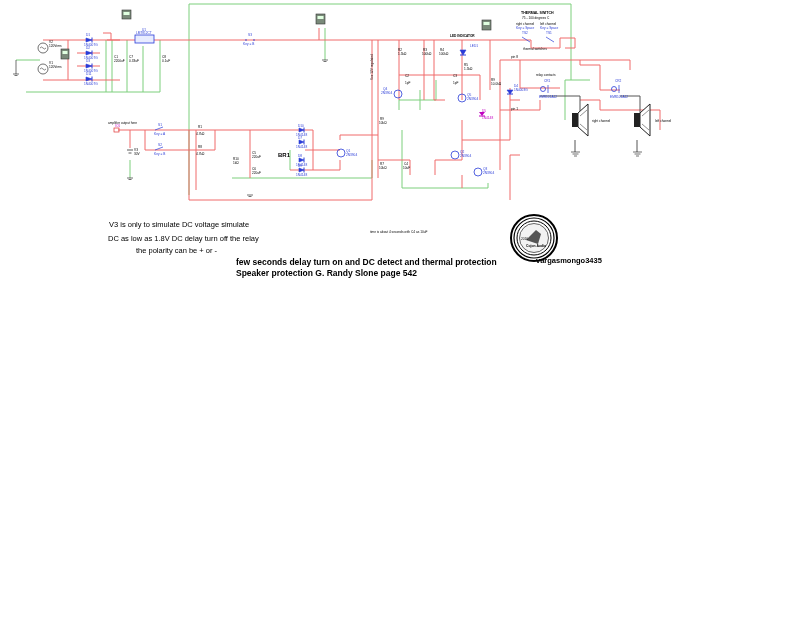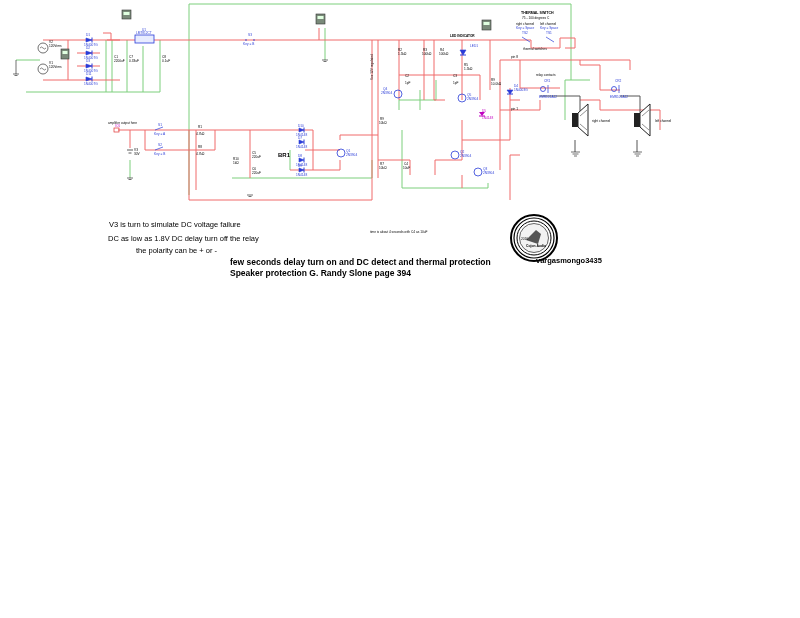--- a/index.html
+++ b/index.html
@@ -10,21 +10,21 @@
   .w-gry{stroke:#555;stroke-width:1;fill:none;}
   .lbl{font-family:"Liberation Sans",sans-serif;font-size:3.2px;fill:#000;}
   .lbl-b{font-family:"Liberation Sans",sans-serif;font-size:3.2px;fill:#2a3cd8;}
   .lbl-m{font-family:"Liberation Sans",sans-serif;font-size:3.2px;fill:#c000c0;}
   .lbl-k{font-family:"Liberation Sans",sans-serif;font-size:3.6px;fill:#000;font-weight:bold;}
   .comp{fill:none;stroke:#2a3cd8;stroke-width:0.8;}
   .compf{fill:#2a3cd8;stroke:#2a3cd8;stroke-width:0.6;}
   .probe{fill:#7a8a7a;stroke:#333;stroke-width:0.6;}
   .note{position:absolute;font-family:"Liberation Sans",sans-serif;color:#000;white-space:nowrap;}
   .note-sm{font-size:7.5px;}
-  .note-md{font-size:8.5px;font-weight:bold;}
+  .note-md{font-size:8.5px;font-weight:bold;margin-left:6px;}
   .note-tiny{font-size:3.2px;}
   .badge{position:absolute;left:508px;top:214px;width:52px;height:52px;}
   .badge-caption{position:absolute;left:512px;top:256px;font-size:7.5px;font-weight:bold;margin-left:24px;}
 </style>
 </head>
 <body>
 
 <svg id="canvas" viewBox="0 0 800 618" xmlns="http://www.w3.org/2000/svg">
 
   <g>
@@ -369,26 +369,26 @@
   <text class="lbl" x="592" y="122">right channel</text>
   <g>
     <rect x="634" y="113" width="6" height="14" fill="#222"></rect>
     <polygon points="640,113 650,104 650,136 640,127" fill="#fff" stroke="#222" stroke-width="1"></polygon>
     <line x1="642" y1="116" x2="649" y2="110" stroke="#222" stroke-width="0.5"></line>
     <line x1="642" y1="124" x2="649" y2="130" stroke="#222" stroke-width="0.5"></line>
   </g>
   <text class="lbl" x="655" y="122">left channel</text>
 </svg>
 
-<div class="note note-sm" style="left:109px;top:220px;">V3 is turn to simulate DC voltage failure</div>
+<div class="note note-sm" style="left:109px;top:220px;">V3 is only to simulate DC voltage simulate</div>
 <div class="note note-sm" style="left:108px;top:234px;">DC as low as 1.8V DC delay turn off the relay</div>
 <div class="note note-sm" style="left:108px;top:246px;padding-left:28px;">the polarity can be + or -</div>
 <div class="note note-tiny" style="left:370px;top:230px;">time is about 4 seconds with C4 as 10uF</div>
 <div class="note note-md" style="left:230px;top:257px;">few seconds delay turn on and DC detect and thermal protection</div>
-<div class="note note-md" style="left:230px;top:268px;">Speaker protection G. Randy Slone page 394</div>
+<div class="note note-md" style="left:230px;top:268px;">Speaker protection G. Randy Slone page 542</div>
 
 <svg class="badge" viewBox="0 0 52 52">
   <circle cx="26" cy="24" r="23" fill="none" stroke="#000" stroke-width="2"></circle>
   <circle cx="26" cy="24" r="20" fill="none" stroke="#000" stroke-width="1.2"></circle>
   <circle cx="26" cy="24" r="17" fill="none" stroke="#000" stroke-width="1"></circle>
   <circle cx="26" cy="24" r="14.5" fill="#f2f2f2" stroke="#000" stroke-width="0.6"></circle>
   <path d="M18,26 L28,16 L33,20 L30,30 Z" fill="#555"></path>
   <text x="13" y="26" font-size="3.2" font-family="Liberation Sans, sans-serif">2016</text>
   <text x="18" y="33" font-size="3.4" font-weight="bold" font-family="Liberation Sans, sans-serif">Cojon Audio</text>
 </svg>

